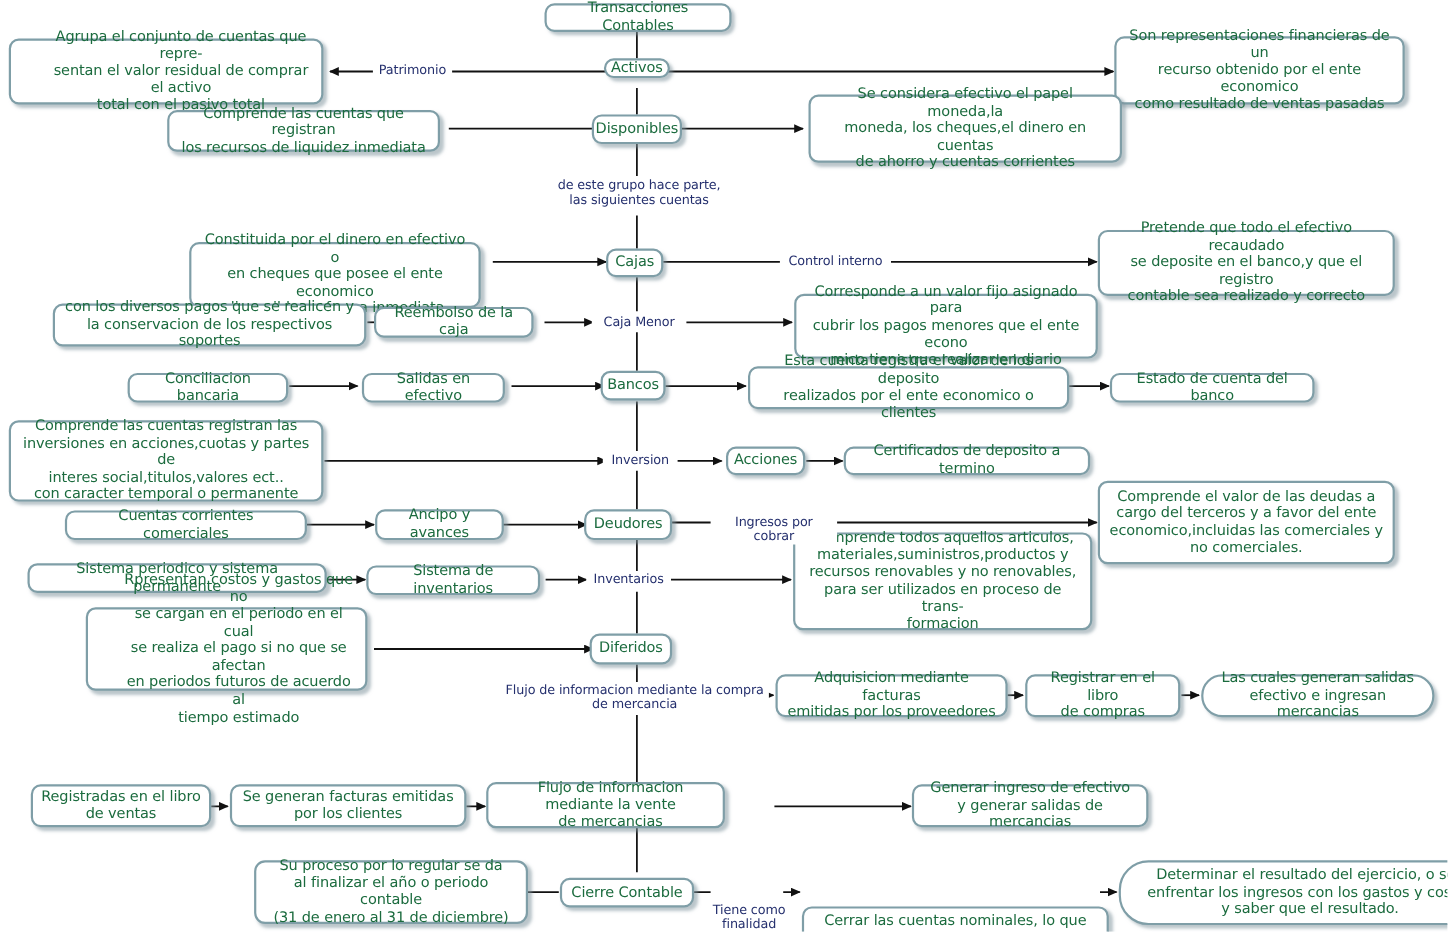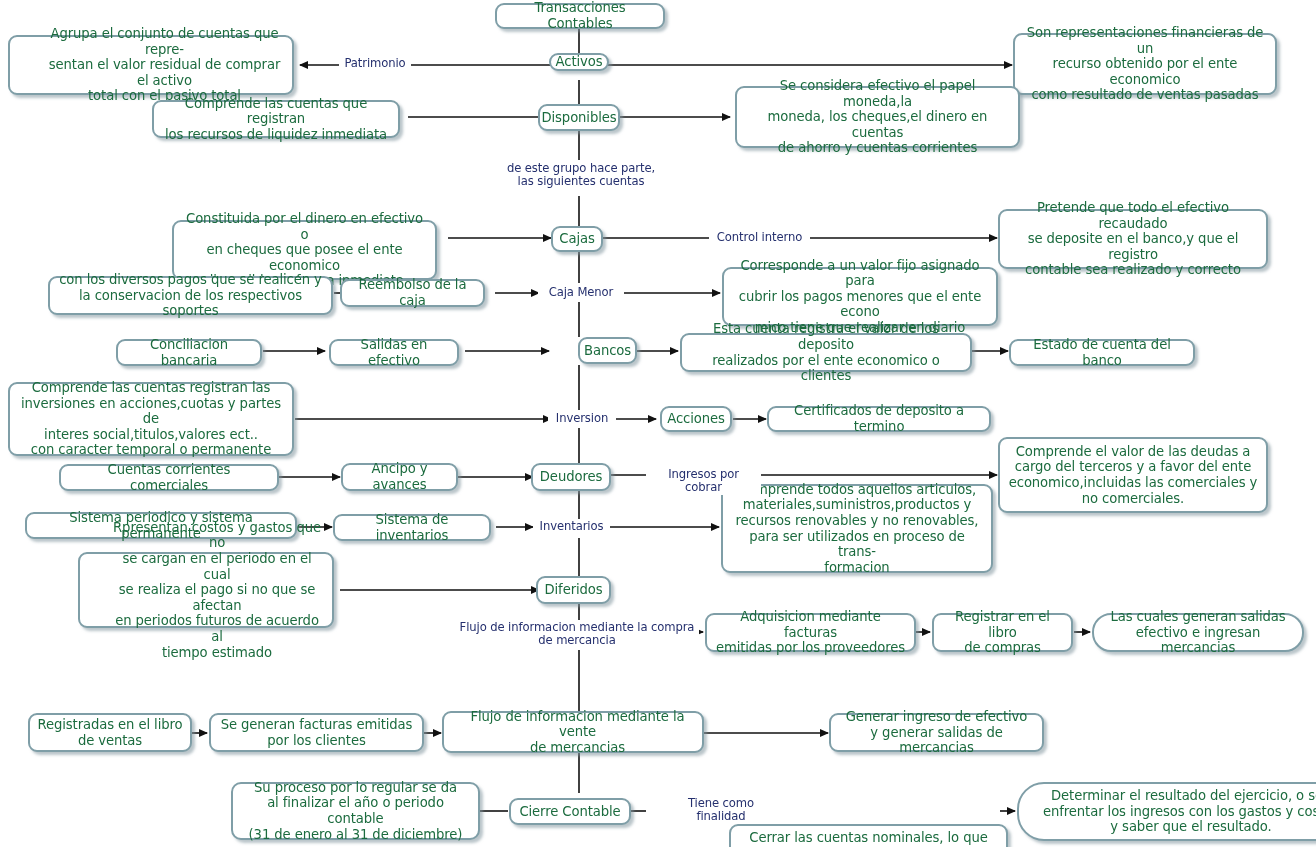--- a/index.html
+++ b/index.html
@@ -154,21 +154,21 @@
 
   <div class="node" style="left:340px;top:279px;width:145px;height:28px;">Reembolso de la caja</div>
 
   <div class="node" style="left:48px;top:276px;width:285px;height:39px;">con los diversos pagos que se realicen y
 la conservacion de los respectivos soportes</div>
 
   <div class="node" style="left:722px;top:267px;width:276px;height:59px;">Corresponde a un valor fijo asignado para
 cubrir los pagos menores que el ente econo
 mico tiene que realizar en diario</div>
 
-  <div class="node" style="left:546px;top:337px;width:59px;height:27px;margin-left:32px;">Bancos</div>
+  <div class="node" style="left:546px;top:337px;width:59px;height:27px;">Bancos</div>
 
   <div class="node" style="left:329px;top:339px;width:130px;height:27px;">Salidas en efectivo</div>
 
   <div class="node" style="left:116px;top:339px;width:146px;height:27px;">Conciliacion bancaria</div>
 
   <div class="node" style="left:680px;top:333px;width:292px;height:39px;">Esta cuenta registra el valor de los deposito
 realizados por el ente economico o clientes</div>
 
   <div class="node" style="left:1009px;top:339px;width:186px;height:27px;">Estado de cuenta del banco</div>
 
@@ -212,21 +212,21 @@
 
   <div class="node" style="left:705px;top:613px;width:211px;height:39px;">Adquisicion mediante facturas
 emitidas por los proveedores</div>
 
   <div class="node" style="left:932px;top:613px;width:141px;height:39px;">Registrar en el libro
 de compras</div>
 
   <div class="node" style="left:1092px;top:613px;width:212px;height:39px;border-radius:19px;">Las cuales generan salidas
 efectivo e ingresan mercancias</div>
 
-  <div class="node" style="left:442px;top:711px;width:262px;height:42px;padding-left:16px;">Flujo de informacion mediante la vente
+  <div class="node" style="left:442px;top:711px;width:217px;height:42px;padding-left:16px;">Flujo de informacion mediante la vente
 de mercancias</div>
 
   <div class="node" style="left:209px;top:713px;width:215px;height:39px;">Se generan facturas emitidas
 por los clientes</div>
 
   <div class="node" style="left:28px;top:713px;width:164px;height:39px;">Registradas en el libro
 de ventas</div>
 
   <div class="node" style="left:829px;top:713px;width:215px;height:39px;">Generar ingreso de efectivo
 y generar salidas de mercancias</div>
@@ -256,16 +256,16 @@
 
   <div class="linklabel" style="left:548px;top:412px;width:64px;">Inversion</div>
 
   <div class="linklabel" style="left:646px;top:468px;width:111px;">Ingresos por cobrar</div>
 
   <div class="linklabel" style="left:533px;top:520px;width:73px;">Inventarios</div>
 
   <div class="linklabel" style="left:455px;top:621px;width:240px;">Flujo de informacion mediante la compra
 de mercancia</div>
 
-  <div class="linklabel" style="left:645px;top:797px;width:68px;margin-left:40px;">Tiene como
+  <div class="linklabel" style="left:645px;top:821px;width:68px;">Tiene como
 finalidad</div>
 
 </div>
 
 </body></html>

